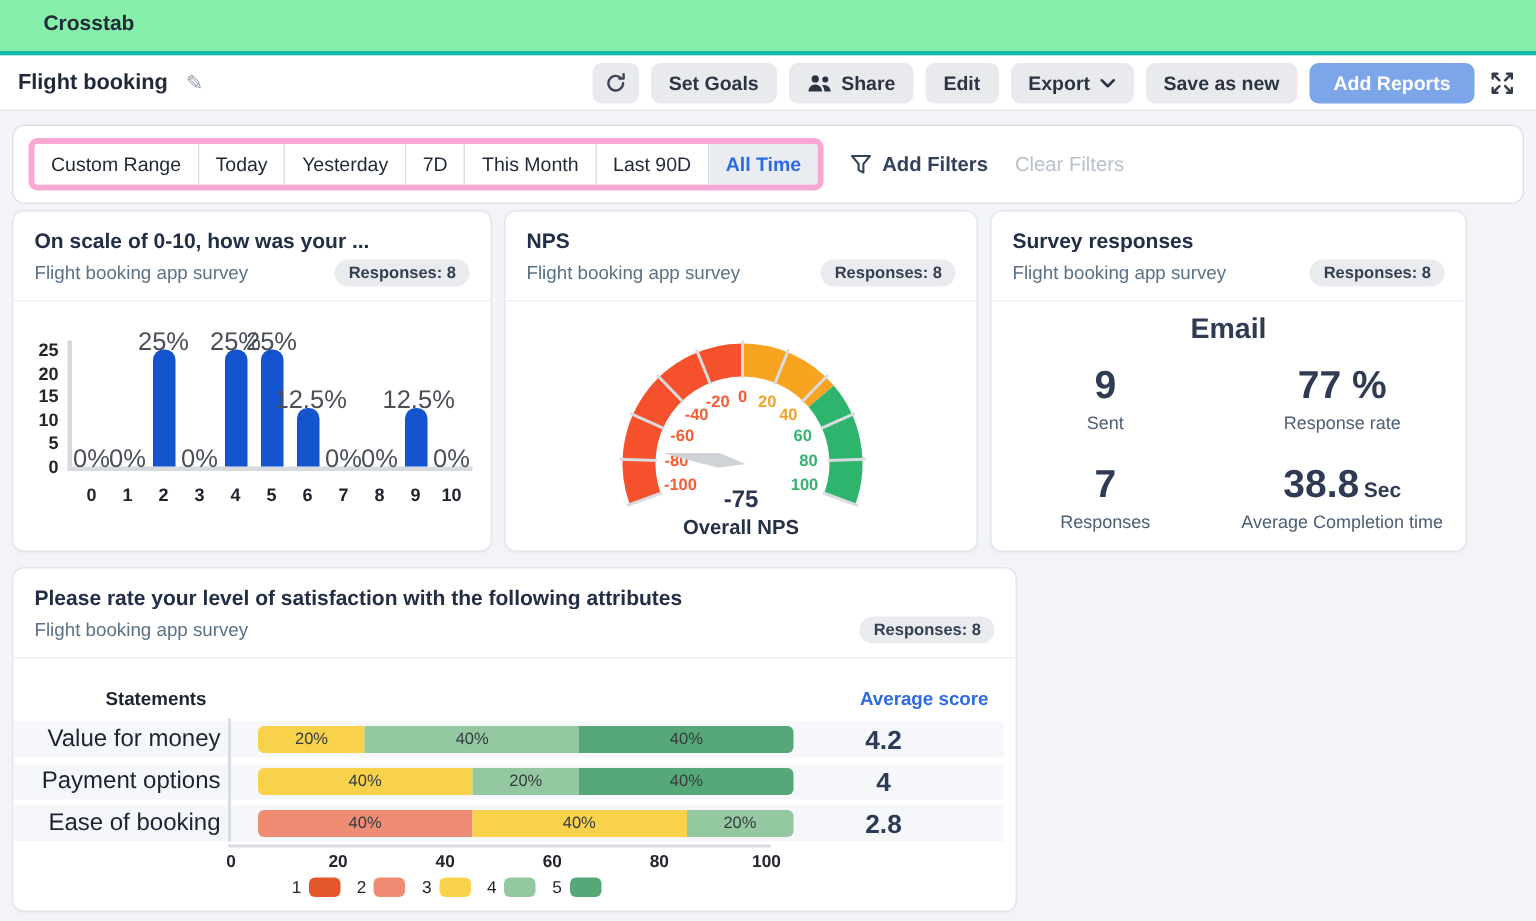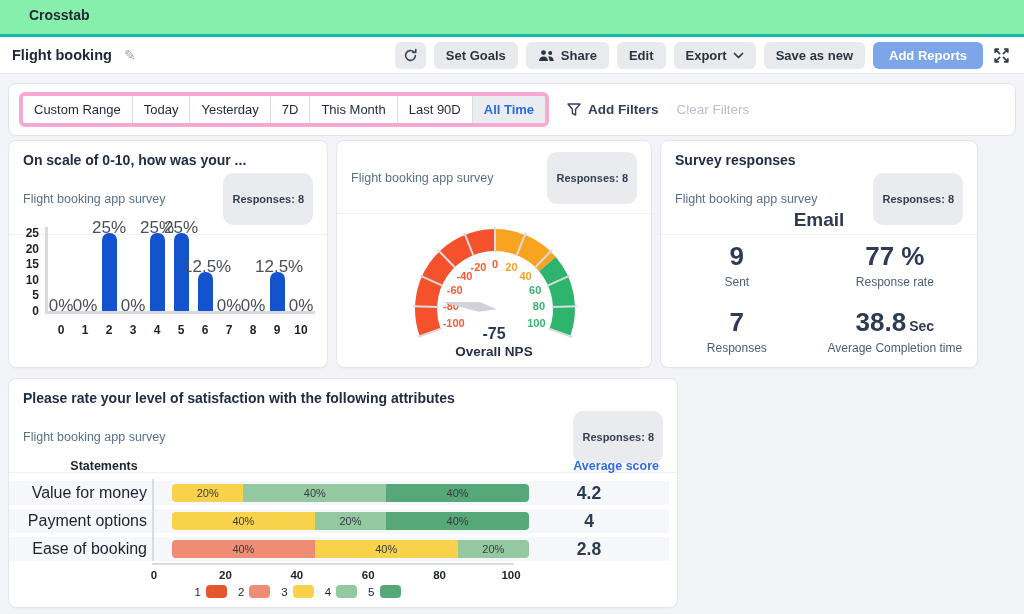--- a/index.html
+++ b/index.html
@@ -42,21 +42,21 @@
     box-shadow:0 1px 2px rgba(30,40,60,.03); }
   #card1 { left:8px;  top:140px; width:320px; height:228px; }
   #card2 { left:336px; top:140px; width:316px; height:228px; }
   #card3 { left:660px; top:140px; width:318px; height:228px; }
   #card4 { left:8px;  top:378px; width:670px; height:230px; }
   .card-head { padding:11px 14px 9px; border-bottom:1px solid #eef0f4; }
   .card-title { font-size:14px; font-weight:700; color:#212e45; margin-bottom:5px;
     white-space:nowrap; overflow:hidden; }
   .card-subrow { display:flex; align-items:center; justify-content:space-between; }
   .card-subtitle { font-size:12.5px; color:#5a7186; }
-  .badge { background:#e9ebef; border-radius:10px; padding:20px 9px; font-size:11px;
+  .badge { background:#e9ebef; border-radius:10px; padding:3px 9px; font-size:11px;
     font-weight:600; color:#333f52; white-space:nowrap; }
   
   .barchart-host { position:absolute; left:0; right:0; top:58px; bottom:0; }
   .bc-ylab { position:absolute; width:24px; text-align:right; font-size:12px; font-weight:700; color:#22262c; }
   .bc-axis-v { position:absolute; background:#d7dade; }
   .bc-axis-h { position:absolute; background:#d7dade; }
   .bc-bar { position:absolute; background:#1353ce; border-radius:7px 7px 0 0; }
   .bc-vlab { position:absolute; font-size:17px; color:#4a4f57; text-align:center; width:44px; }
   .bc-xlab { position:absolute; font-size:12px; font-weight:700; color:#1e222a; text-align:center; width:24px; }
   
@@ -217,20 +217,21 @@
       <div class="bc-bar" style="left: 260.5px; top: 73px; width: 15px; height: 39px; background: rgb(19, 83, 206);"></div>
       <div class="bc-vlab" style="left: 246px; top: 58px;">12.5%</div>
       <div class="bc-xlab" style="left: 256px; top: 124px;">9</div>
       <div class="bc-vlab" style="left: 270px; top: 97px;">0%</div>
       <div class="bc-xlab" style="left: 280px; top: 124px;">10</div>
     </div>
 </div>
 
 <div class="card" id="card2">
   <div class="card-head">
+    <div class="card-title">NPS</div>
     <div class="card-subrow">
       <span class="card-subtitle">Flight booking app survey</span>
       <span class="badge">Responses: 8</span>
     </div>
   </div>
   <div id="gauge-holder">
       <svg width="316" height="170" class="gauge-svg">
         <path d="M93.16120916577232 141.59938988947113 A69 69 0 0 1 158 49" fill="none" stroke="#f4512c" stroke-width="22"></path>
         <path d="M158 49 A69 69 0 0 1 210.46801162640213 73.18808466521733" fill="none" stroke="#f8a420" stroke-width="22"></path>
         <path d="M210.46801162640213 73.18808466521733 A69 69 0 0 1 222.83879083422767 141.59938988947113" fill="none" stroke="#2fb46e" stroke-width="22"></path>

